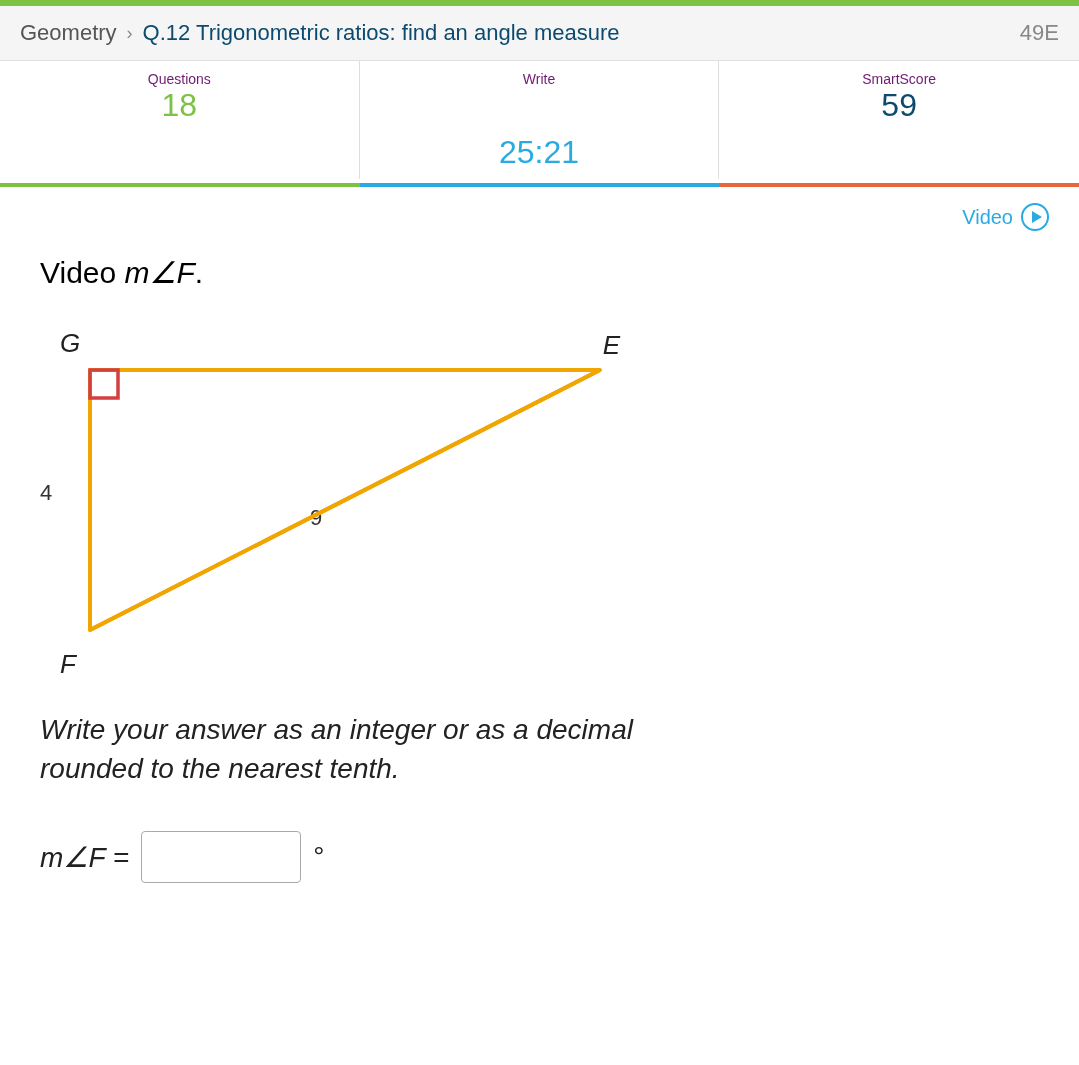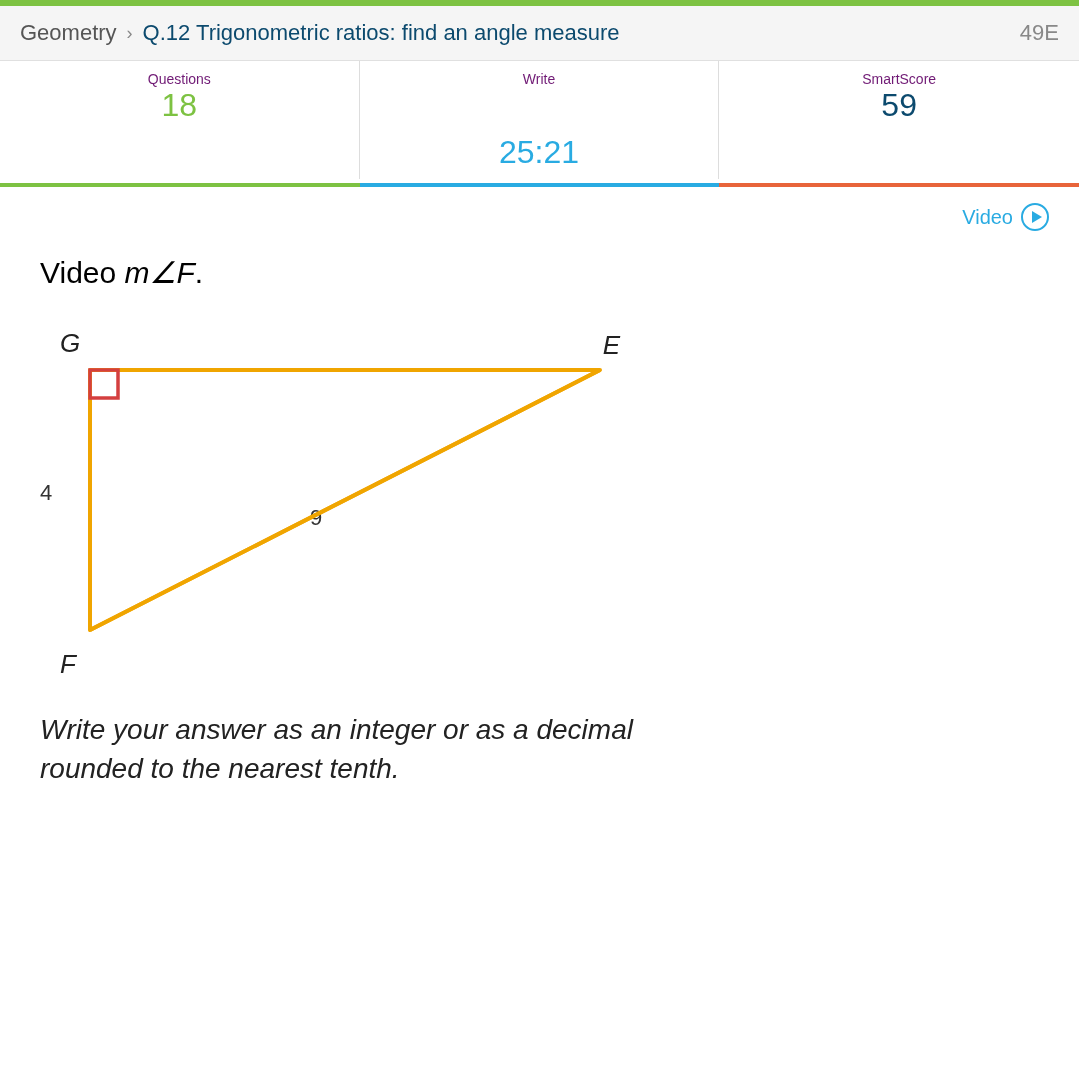--- a/index.html
+++ b/index.html
@@ -244,14 +244,19 @@
       <polygon points="10,10 520,10 10,270" fill="none" stroke="#f0a500" stroke-width="4" stroke-linejoin="round"></polygon>
 
       <rect x="10" y="10" width="28" height="28" fill="none" stroke="#d43f3f" stroke-width="3.5"></rect>
 
       <line x1="10" y1="270" x2="520" y2="10" stroke="#f0a500" stroke-width="4"></line>
     </svg>
   </div>
 
   <div class="instruction-text">Write your answer as an integer or as a decimal rounded to the nearest tenth.</div>
 
+  <div class="answer-row">
+    <span class="answer-label">m∠F =</span>
+    <input class="answer-input" type="text" placeholder="" style="">
+    <span class="answer-degree">°</span>
+  </div>
 
 </div>
 
 </body></html>

